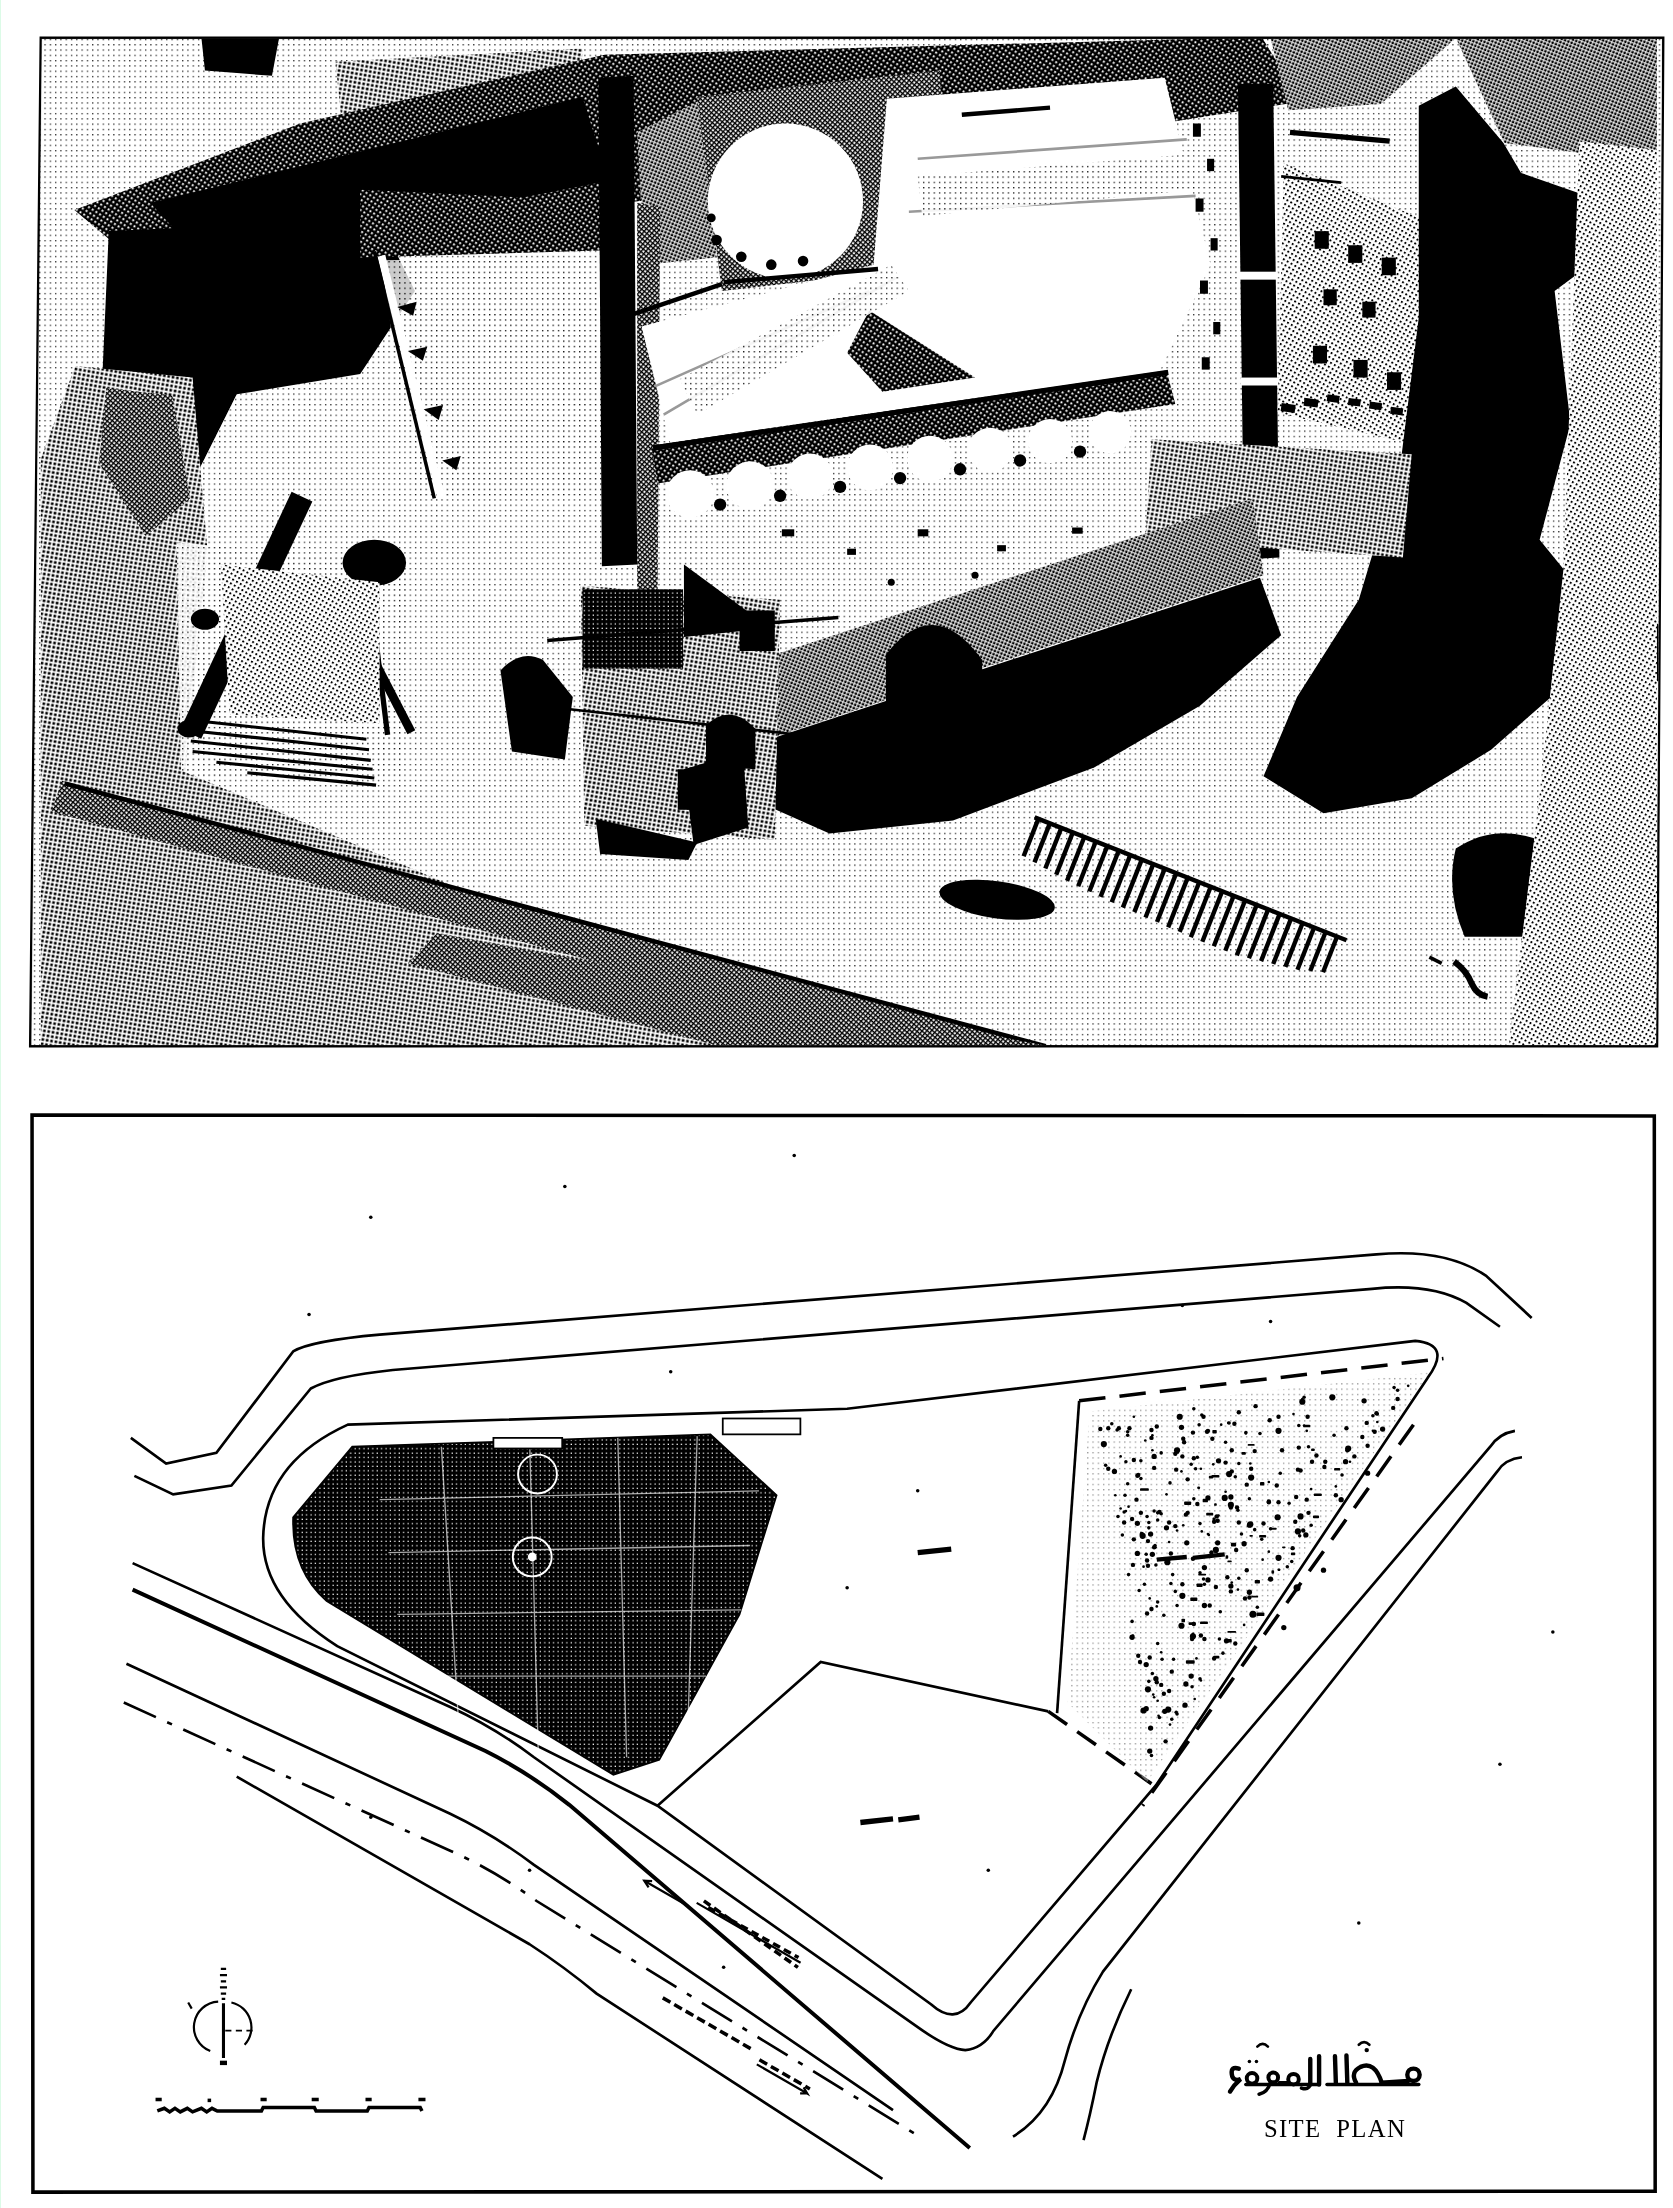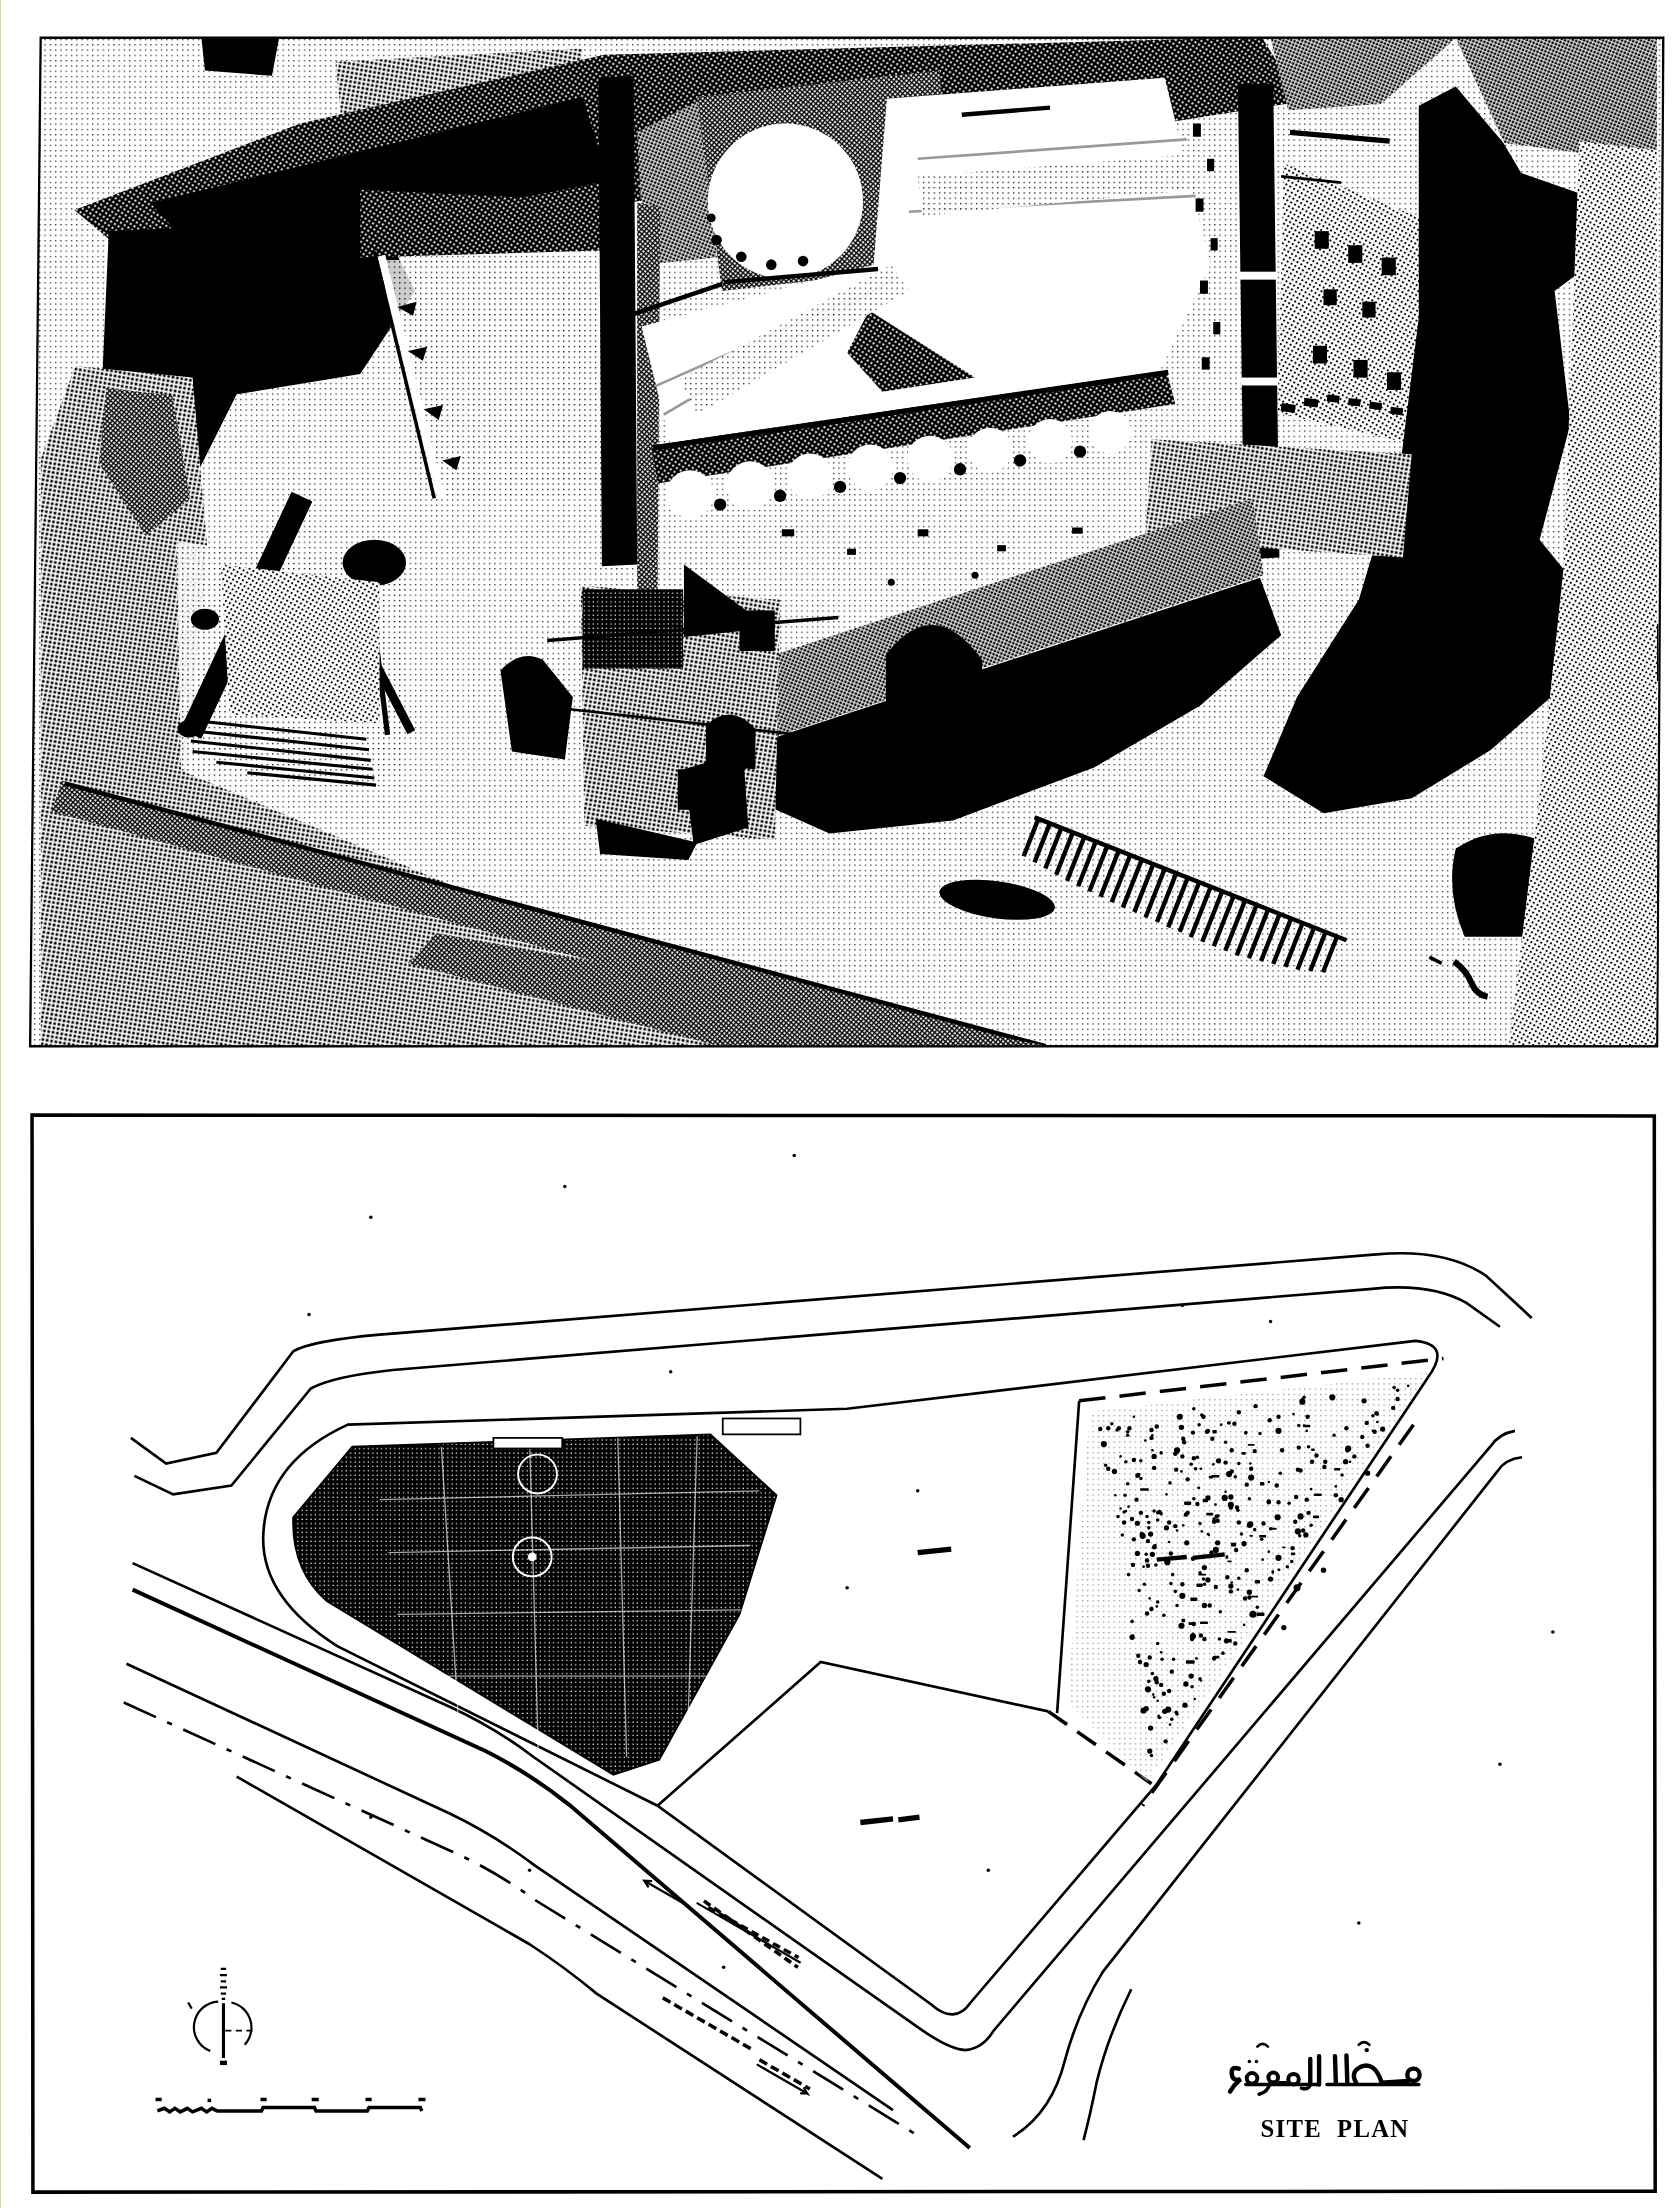--- a/index.html
+++ b/index.html
@@ -1,16 +1,16 @@
 <!DOCTYPE html>
 <html style="font-size:14px"><head>
 <meta charset="utf-8">
 <style>
 html,body{margin:0;padding:0;background:#ffffff;}
-#page{position:relative;width:1374px;height:2208px;background:#4d7c0f;font-family:"Liberation Sans",sans-serif;font-weight:bold;}
+#page{position:relative;width:1374px;height:2208px;background:#86efac;font-family:"Liberation Sans",sans-serif;}
 </style>
 </head>
 <body>
 <div id="page">
 <svg width="1674" height="2208" viewBox="0 0 1897 2503" xmlns="http://www.w3.org/2000/svg">
 <defs>
 <pattern id="p06" width="6" height="6" patternUnits="userSpaceOnUse">
           <rect width="6" height="6" fill="#fff"></rect>
           <rect x="2" y="2" width="1.5" height="1.5" fill="#000"></rect>
         </pattern>

